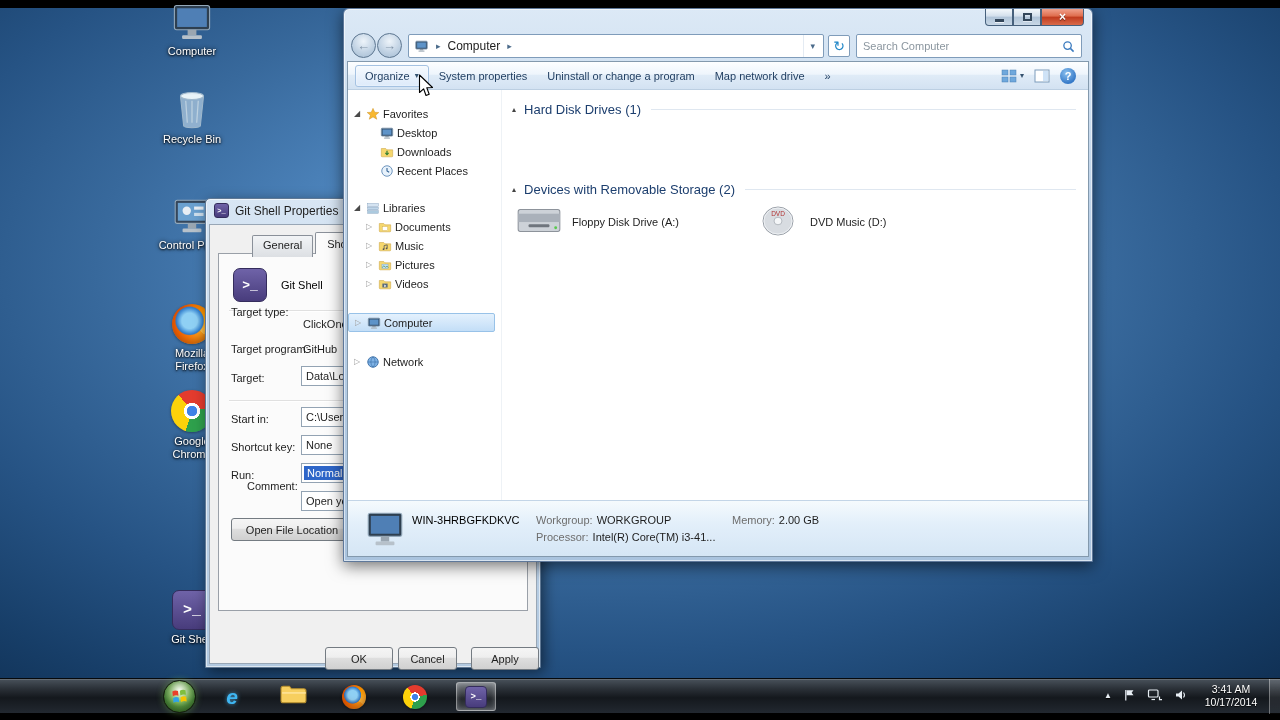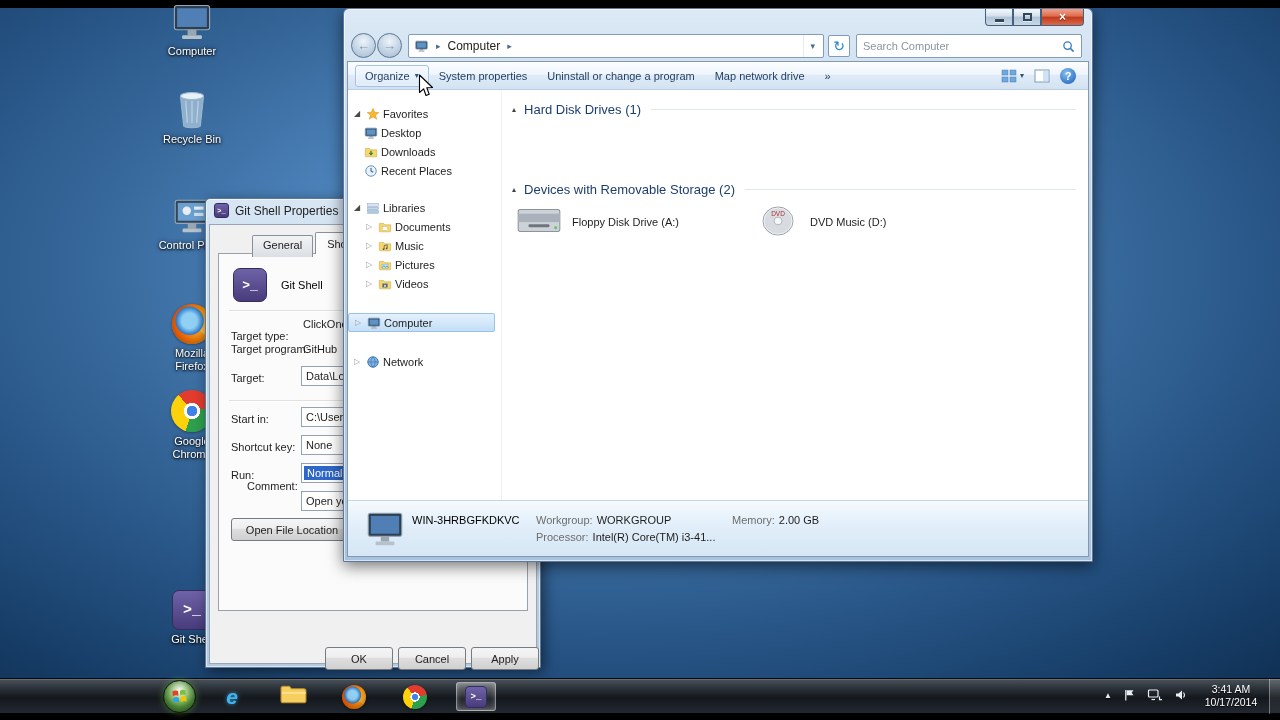--- a/index.html
+++ b/index.html
@@ -83,21 +83,21 @@
   .help-ico{width:16px;height:16px;border-radius:50%;color:#fff;font-size:11px;font-weight:bold;
     background:radial-gradient(circle at 40% 32%,#8cc1ef,#3579c8 70%);text-align:center;line-height:16px;}
 
   .side{position:absolute;left:0;top:28px;bottom:56px;width:152px;background:#fff;
     font-size:11px;color:#1e1e1e;padding-top:14px;overflow:hidden;}
   .srow{display:flex;align-items:center;height:19px;padding-left:6px;}
   .srow .exp{width:12px;font-size:8px;color:#a0a0a0;flex:0 0 12px;}
   .srow .exp.open::before{content:"◢";color:#4a4a4a;}
   .srow .exp.closed::before{content:"▷";}
   .srow .sic{width:17px;display:flex;flex:0 0 17px;}
-  .srow.lvl1{padding-left:16px;}
+  .srow.lvl1{padding-left:32px;}
   .srow.sel{background:linear-gradient(#e4f1fd,#c3def7);border:1px solid #98c2e8;
     border-radius:2px;margin-right:5px;}
   .mt18{margin-top:18px;} .mt20{margin-top:20px;}
 
   .main{position:absolute;left:153px;top:28px;right:0;bottom:56px;background:#fff;
     font-size:11px;color:#1e1e1e;border-left:1px solid #eef2f6;}
   .ghead{position:absolute;left:10px;right:12px;display:flex;align-items:center;
     color:#1c3e6e;font-size:13px;}
   .ghead .tri{font-size:8px;color:#444;margin-right:8px;}
   .ghead .hline{flex:1;height:1px;background:#dfe7f0;margin-left:10px;}
@@ -247,21 +247,21 @@
         <div class="tab sel">Shortcut</div>
         <div class="tab">Security</div>
       </div>
       <div class="page">
         <div class="git-sq" style="position:absolute;left:14px;top:14px;width:34px;height:34px;font-size:13px;">
             <span>&gt;_</span>
           </div>
         <div style="position:absolute;left:62px;top:25px;">Git Shell</div>
         <div class="hr" style="top:56px;"></div>
 
-        <div class="flab" style="top:76px;">Target type:</div>
+        <div class="flab" style="top:52px;">Target type:</div>
         <div class="fval" style="top:64px;">ClickOnc</div>
 
         <div class="flab" style="top:89px;">Target program:</div>
         <div class="fval" style="top:89px;">GitHub</div>
 
         <div class="flab" style="top:118px;">Target:</div>
         <input class="tin" style="top: 112px;" readonly="" value="Data\Loc">
 
         <div class="hr" style="top:146px;"></div>
 
@@ -276,21 +276,21 @@
           <span class="hl">Normal w</span>
         </div>
 
         <div class="flab" style="top:226px;margin-left:16px;">Comment:</div>
         <input class="tin" style="top: 237px;" readonly="" value="Open yo">
 
         <button class="wbtn" style="left:12px;top:264px;width:122px;">Open File Location</button>
       </div>
 
       <button class="wbtn" style="left:115px;top:422px;width:68px;">OK</button>
-      <button class="wbtn" style="left:188px;top:422px;width:68px;">Cancel</button>
+      <button class="wbtn" style="left:188px;top:422px;width:59px;">Cancel</button>
       <button class="wbtn" style="left:261px;top:422px;width:68px;">Apply</button>
     </div>
   </div>
 
   <div class="window">
     <div class="capbtns">
       <div class="capbtn bl">
           <div class="glyph-min"></div>
         </div>
       <div class="capbtn">

